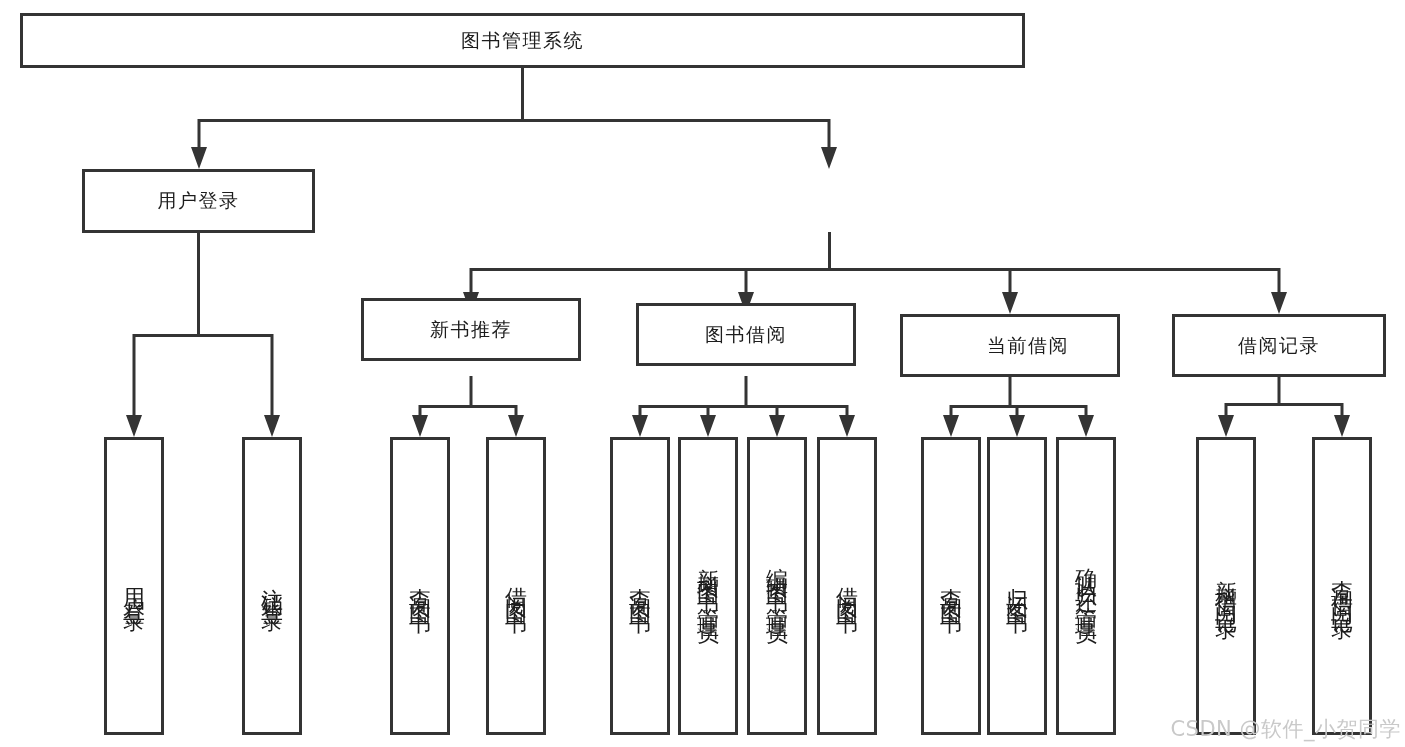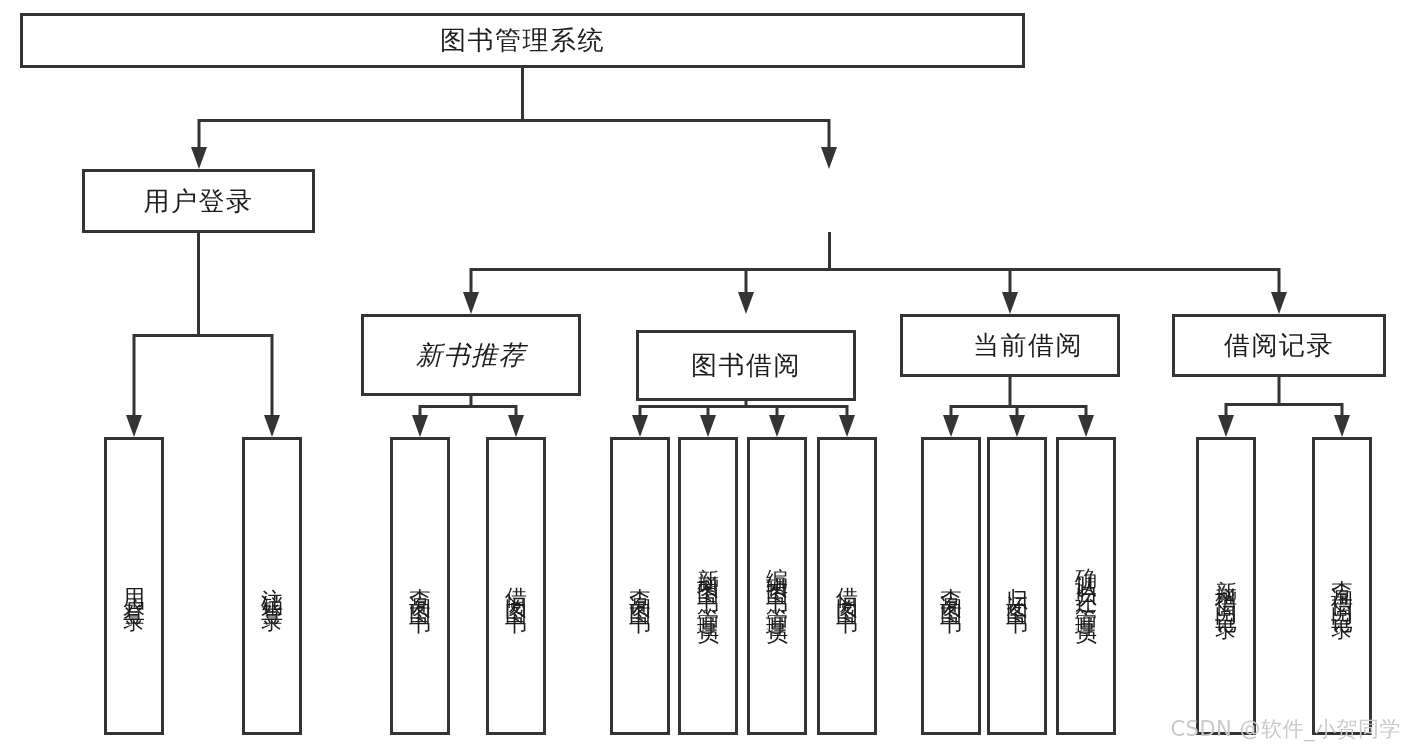--- a/index.html
+++ b/index.html
@@ -8,21 +8,21 @@
   .canvas {
     position:relative; width:1405px; height:747px;
     background:#ffffff; overflow:hidden;
   }
   svg.wires { position:absolute; left:0; top:0; width:1405px; height:747px; z-index:1; }
   .node {
     position:absolute; border:3px solid #343434; background:#ffffff;
     display:flex; align-items:center; justify-content:center;
     color:#1d1d1d; z-index:2;
   }
-  .h { font-size:26px; letter-spacing:1.5px; white-space:nowrap; }
+  .h { font-size:19px; letter-spacing:1.5px; white-space:nowrap; }
   .v {
     writing-mode:vertical-rl; text-orientation:mixed;
     font-size:22px; line-height:1; letter-spacing:8px; white-space:nowrap;
   }
   .watermark {
     position:absolute; right:4px; bottom:4px; z-index:3;
     font-size:21px; color:#c9c9c9; letter-spacing:0.5px; white-space:nowrap;margin-top:6px;
   }
 </style>
 </head>
@@ -66,22 +66,22 @@
                M1078 415 L1094 415 L1086 437 Z
                M1218 415 L1234 415 L1226 437 Z
                M1334 415 L1350 415 L1342 437 Z"></path>
     </g>
   </svg>
 
   <div class="node h" style="left:20px; top:13px; width:1005px; height:55px;">图书管理系统</div>
 
   <div class="node h" style="left:82px; top:169px; width:233px; height:64px;">用户登录</div>
 
-  <div class="node h" style="left:361px; top:314px; width:220px; height:82px;font-style:italic;">新书推荐</div>
-  <div class="node h" style="left:636px; top:330px; width:220px; height:71px;">图书借阅</div>
+  <div class="node h" style="left:361px; top:298px; width:220px; height:63px;">新书推荐</div>
+  <div class="node h" style="left:636px; top:303px; width:220px; height:63px;">图书借阅</div>
   <div class="node h" style="left:900px; top:314px; width:220px; height:63px;padding-left:36px;">当前借阅</div>
   <div class="node h" style="left:1172px; top:314px; width:214px; height:63px;">借阅记录</div>
 
   <div class="node v" style="left:104px; top:437px; width:60px; height:298px;">用户登录</div>
   <div class="node v" style="left:242px; top:437px; width:60px; height:298px;">注销登录</div>
 
   <div class="node v" style="left:390px; top:437px; width:60px; height:298px;">查询图书</div>
   <div class="node v" style="left:486px; top:437px; width:60px; height:298px;">借阅图书</div>
 
   <div class="node v" style="left:610px; top:437px; width:60px; height:298px;">查询图书</div>

